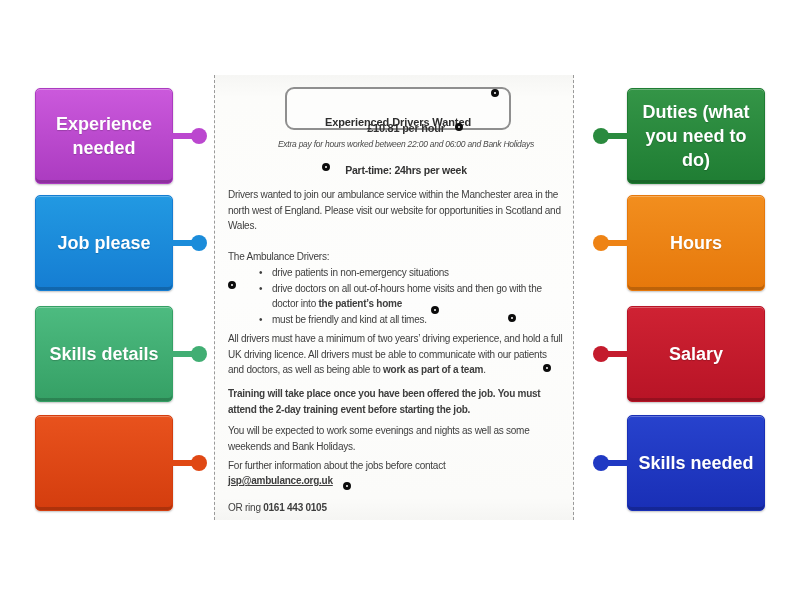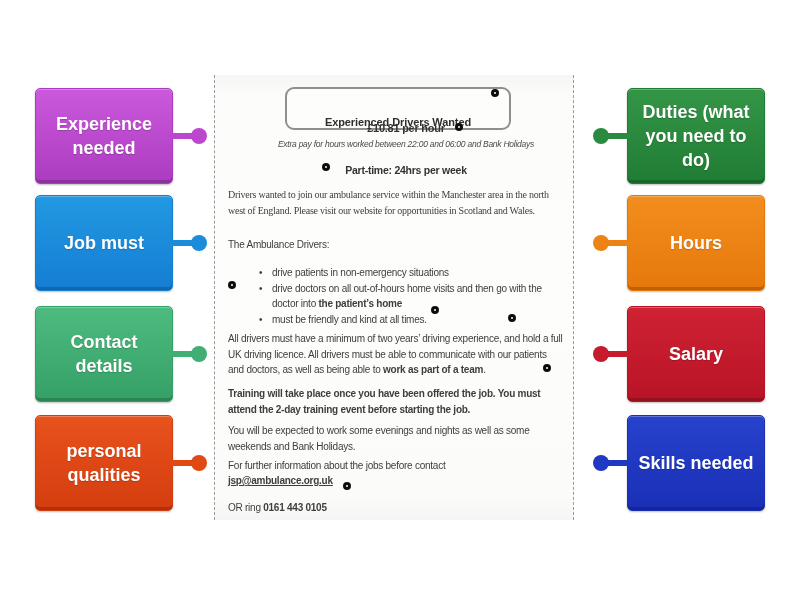--- a/index.html
+++ b/index.html
@@ -41,22 +41,22 @@
   .title-box {
     position:absolute; left:70px; top:12px; width:226px; height:43px;
     border:2px solid #8f8f8f; border-radius:9px; background:#fdfdfc;
     display:flex; align-items:flex-end; justify-content:center;
   }
   .title-box span { font-weight:700; font-size:11px; color:#2e2e2e; letter-spacing:-0.1px; }
   .doc-b { font-weight:700; }
   .doc-pay   { top:46px; font-weight:700; font-size:11px; color:#333; }
   .doc-note  { top:62px; font-size:8.5px; color:#4a4a4a;font-style:italic; }
   .doc-part  { top:88px; font-weight:700; font-size:10.5px; color:#333; }
-  .doc-intro { top:112px;font-family:Liberation Serif, serif; }
-  .doc-head  { top:162px; }
+  .doc-intro { top:112px; }
+  .doc-head  { top:174px; }
   .doc-list  { top:190px; }
   .doc-list ul { margin:0; padding-left:31px; list-style:none; }
   .doc-list li { padding-left:13px; position:relative; }
   .doc-list li::before { content:"•"; position:absolute; left:0; top:0; }
   .doc-exp   { top:256px; }
   .doc-train { top:311px;font-weight:bold; }
   .doc-sched { top:348px; }
   .doc-contact { top:383px; }
   .doc-email { top:398px; }
   .doc-email span { font-weight:700; text-decoration:underline; }
@@ -72,31 +72,30 @@
 <body>
 
 <div id="stage">
 
   <div class="label-box left" style="left: 35px; top: 88px; background: linear-gradient(rgb(203, 89, 220), rgb(171, 59, 192)); border: 1px solid rgb(171, 59, 192);">
     <span class="label-text">Experience needed</span>
     <span class="stub" style="background: rgb(187, 71, 207);"></span>
     <span class="dot" style="background: rgb(187, 71, 207);"></span>
   </div>
   <div class="label-box left" style="left: 35px; top: 195px; background: linear-gradient(rgb(34, 153, 226), rgb(21, 125, 210)); border: 1px solid rgb(21, 125, 210);">
-    <span class="label-text">Job must</span>
+    <span class="label-text">Job please</span>
     <span class="stub" style="background: rgb(27, 140, 218);"></span>
     <span class="dot" style="background: rgb(27, 140, 218);"></span>
   </div>
   <div class="label-box left" style="left: 35px; top: 306px; background: linear-gradient(rgb(77, 187, 128), rgb(53, 160, 101)); border: 1px solid rgb(53, 160, 101);">
-    <span class="label-text">Contact details</span>
+    <span class="label-text">Skills details</span>
     <span class="stub" style="background: rgb(65, 174, 115);"></span>
     <span class="dot" style="background: rgb(65, 174, 115);"></span>
   </div>
   <div class="label-box left" style="left: 35px; top: 415px; background: linear-gradient(rgb(232, 82, 29), rgb(212, 61, 14)); border: 1px solid rgb(212, 61, 14);">
-    <span class="label-text">personal qualities</span>
     <span class="stub" style="background: rgb(224, 72, 20);"></span>
     <span class="dot" style="background: rgb(224, 72, 20);"></span>
   </div>
 
   <div class="label-box right" style="left: 627px; top: 88px; background: linear-gradient(rgb(52, 149, 71), rgb(31, 125, 51)); border: 1px solid rgb(31, 125, 51);">
     <span class="label-text">Duties (what you need to do)</span>
     <span class="stub" style="background: rgb(42, 138, 62);"></span>
     <span class="dot" style="background: rgb(42, 138, 62);"></span>
   </div>
   <div class="label-box right" style="left: 627px; top: 195px; background: linear-gradient(rgb(242, 142, 30), rgb(230, 120, 11)); border: 1px solid rgb(230, 120, 11);">

